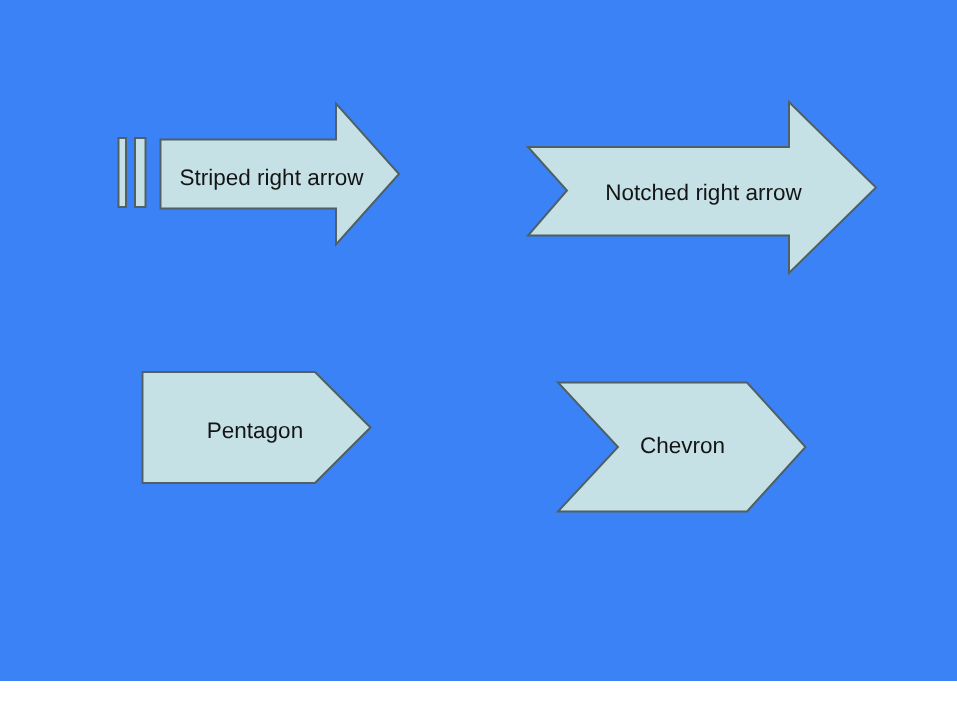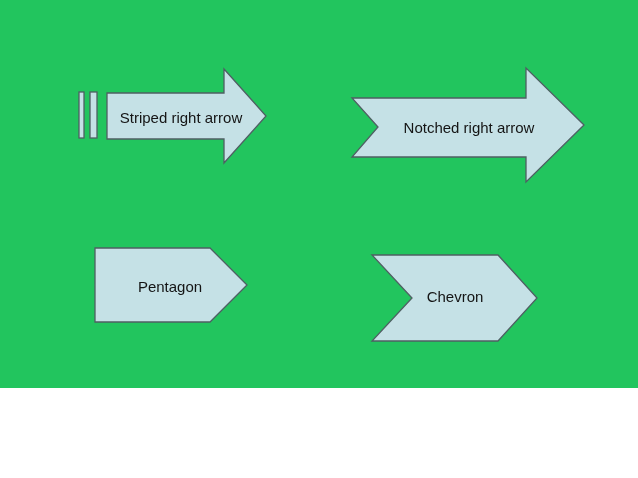--- a/index.html
+++ b/index.html
@@ -3,22 +3,22 @@
 <meta charset="utf-8">
 <style>
   html, body {
     margin: 0;
     padding: 0;
     background: #ffffff;
   }
   .stage {
     position: relative;
     width: 638px;
-    height: 388px;
-    background: #22c55e;
+    height: 454px;
+    background: #3b82f6;
     overflow: hidden;
     font-family: "Liberation Sans", sans-serif;
   }
   .stage svg {
     display: block;
     width: 638px;
     height: 478px;
   }
   .shape-outline {
     stroke-width: 1.3;

